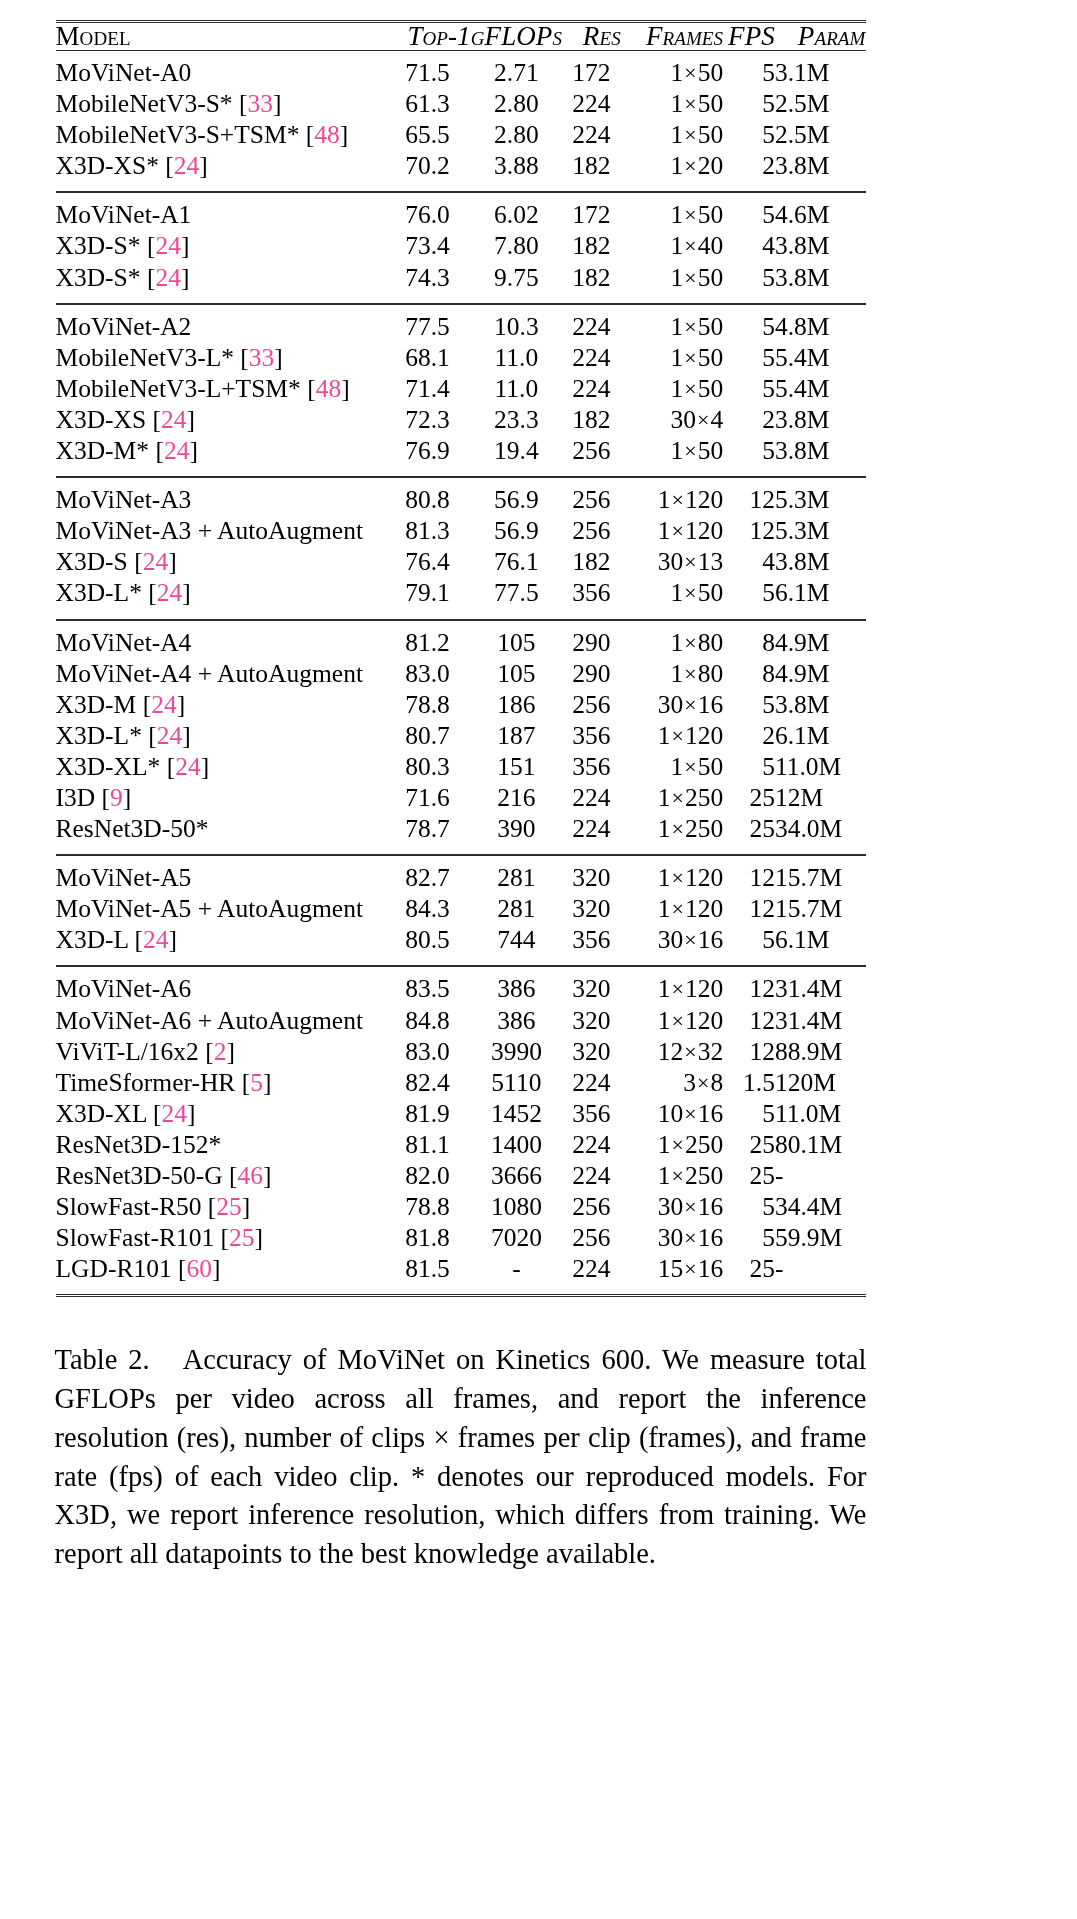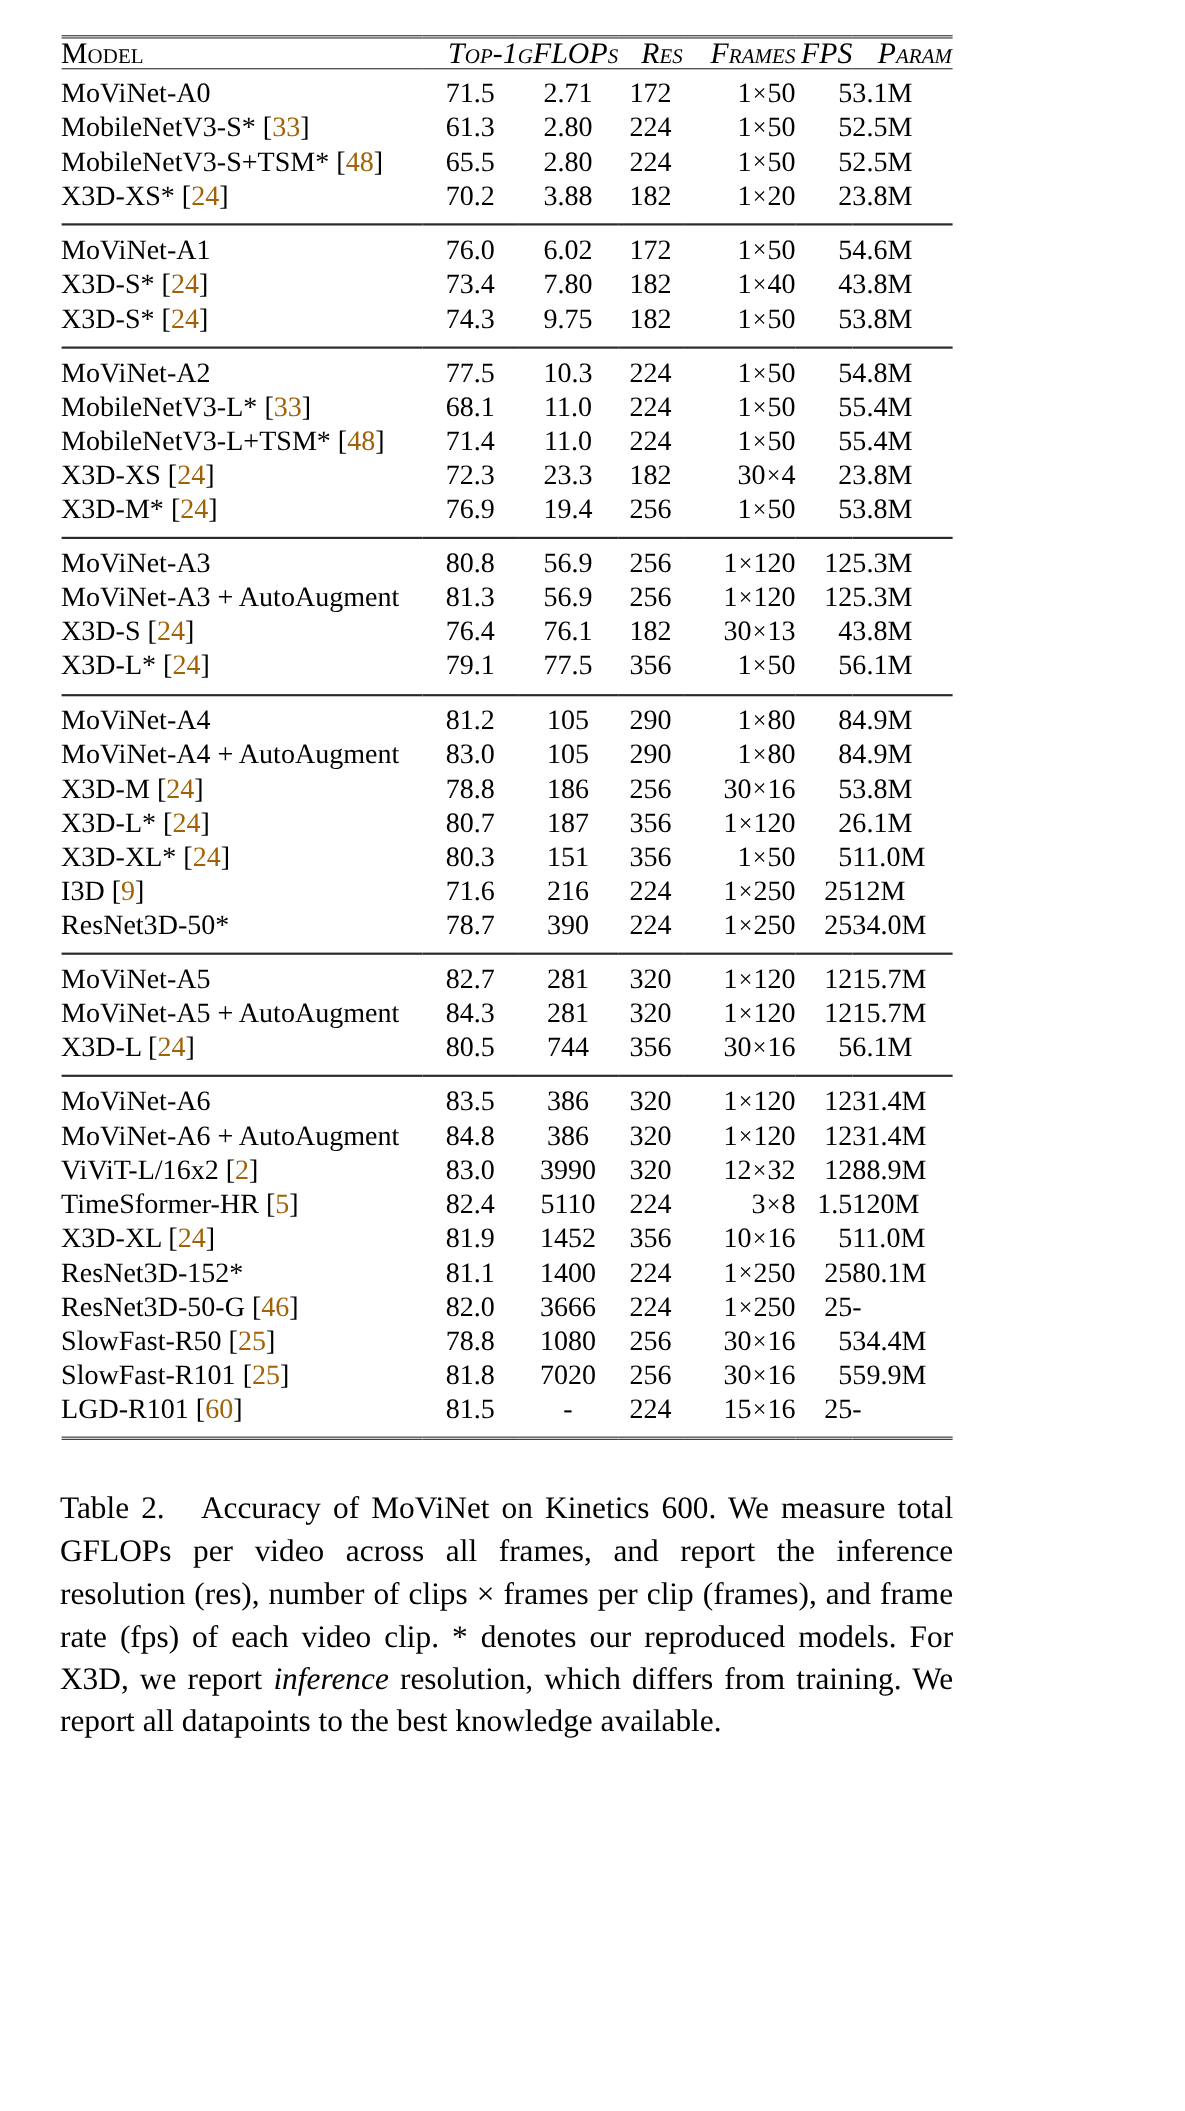--- a/index.html
+++ b/index.html
@@ -12,21 +12,21 @@
     height: 1919px;
     font-family: "Liberation Serif", "DejaVu Serif", serif;
     color: #000000;
     overflow: hidden;
   }
   .page {
     position: relative;
     width: 921px;
     height: 1919px;
     box-sizing: border-box;
-    padding: 32px 34px 0 34px;
+    padding: 20px 34px 0 34px;
   }
 
   
   table.k600 {
     width: 810px;
     margin: 0 auto;
     border-collapse: collapse;
     font-size: 25.5px;
     line-height: 1.0;
   }
@@ -64,35 +64,35 @@
   td.c-flops { text-align: center; width: 86px;  padding-right: 2px; }
   td.c-res   { text-align: center; width: 60px;  padding-right: 2px; }
   td.c-frames{ text-align: right; width: 104px; padding-right: 2px; }
   td.c-fps   { text-align: right; width: 52px;  padding-right: 2px; }
   td.c-param { text-align: left; width: 92px;  padding-right: 0; }
 
   tbody tr.data td { height: 31.1px; }
 
   .b { font-weight: normal; }
   .cite-open, .cite-close { color: #000000; }
-  .cite-num { color: #a16207; }
+  .cite-num { color: #ec4899; }
   .times { font-size: 22px; padding: 0 1px; position: relative; top: -1px; }
 
   
   .caption {
     width: 812px;
     margin: 0 auto;
     padding-top: 44px;
     font-size: 28.5px;
     line-height: 1.36;
     text-align: justify;
     text-justify: inter-word;
   }
   .caption .cap-bold { font-weight: normal; }
-  .caption .cap-it { font-style: italic; }
+  .caption .cap-it { }
 </style>
 </head>
 <body>
 
 <div class="page">
 
   <table class="k600">
     <colgroup>
       <col style="width:330px">
         <col style="width:88px">

